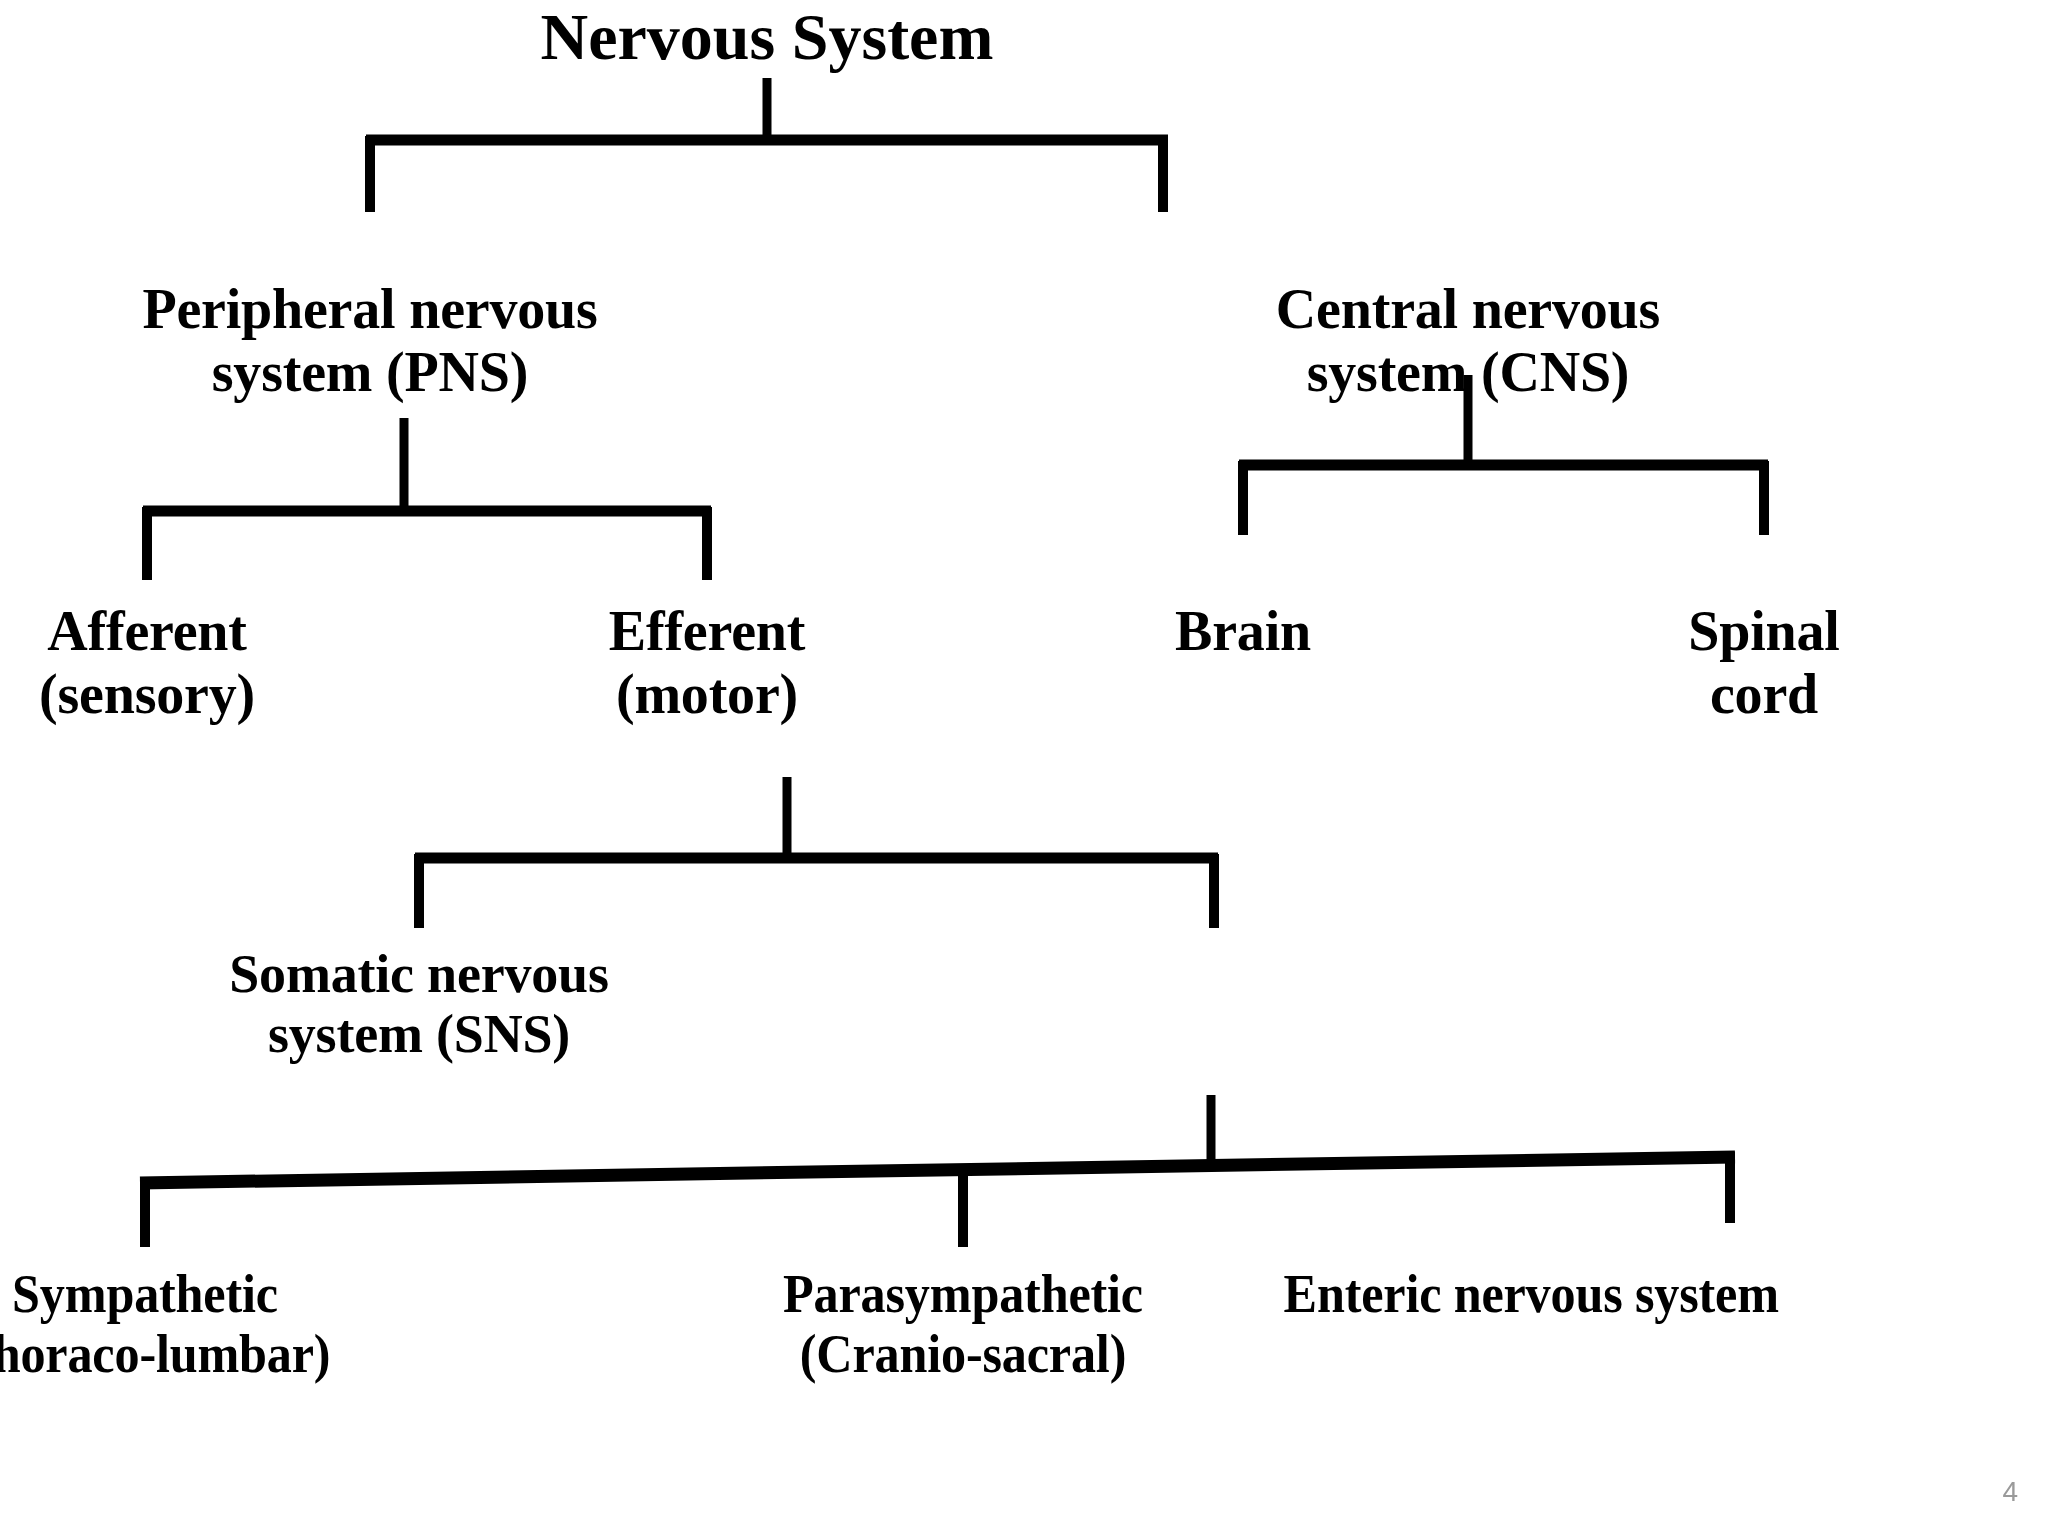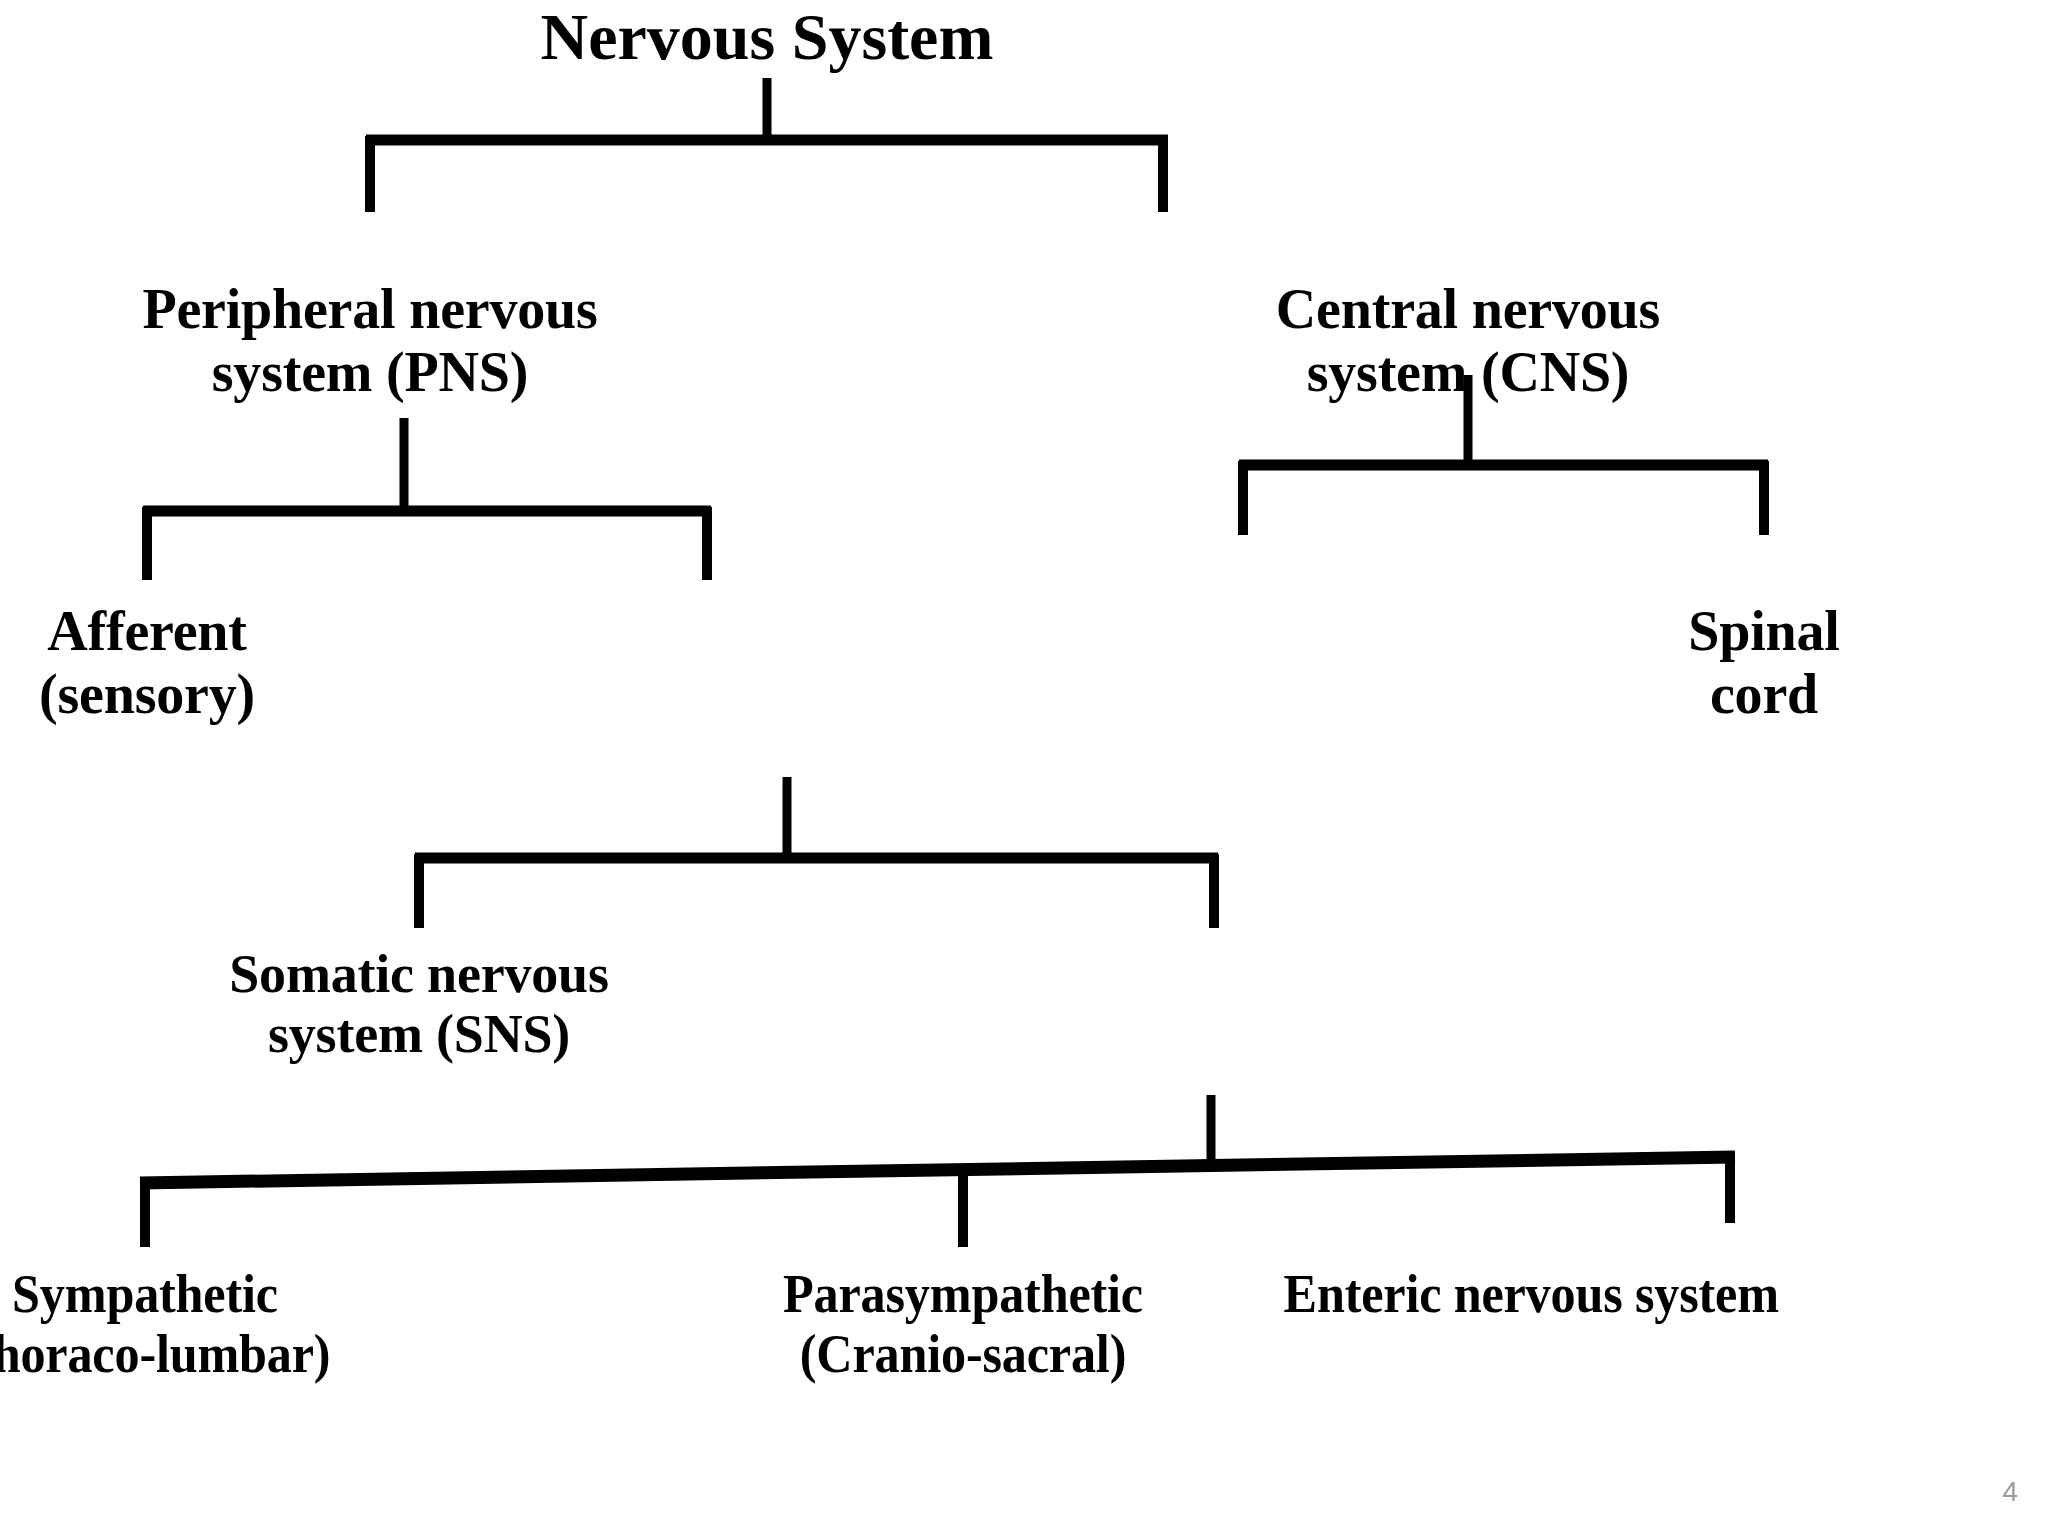--- a/index.html
+++ b/index.html
@@ -104,21 +104,24 @@
 
   <div class="node lvl1" style="left:1168px; top:278px; width:600px;">Central nervous
 system (CNS)</div>
 
   <div class="node lvl1" style="left:70px; top:278px; width:600px;">Peripheral nervous
 system (PNS)</div>
 
   <div class="node lvl2" style="left:-73px; top:600px; width:440px;">Afferent
 (sensory)</div>
 
+  <div class="node lvl2" style="left:487px; top:600px; width:440px;">Efferent
+(motor)</div>
 
+  <div class="node lvl2" style="left:1023px; top:600px; width:440px;">Brain</div>
 
   <div class="node lvl3" style="left:119px; top:944px; width:600px;">Somatic nervous
 system (SNS)</div>
 
   <div class="node lvl2" style="left:1544px; top:600px; width:440px;">Spinal
 cord</div>
 
 
   <div class="node lvl4" style="left:-155px; top:1264px; width:600px;">Sympathetic
 (thoraco-lumbar)</div>

